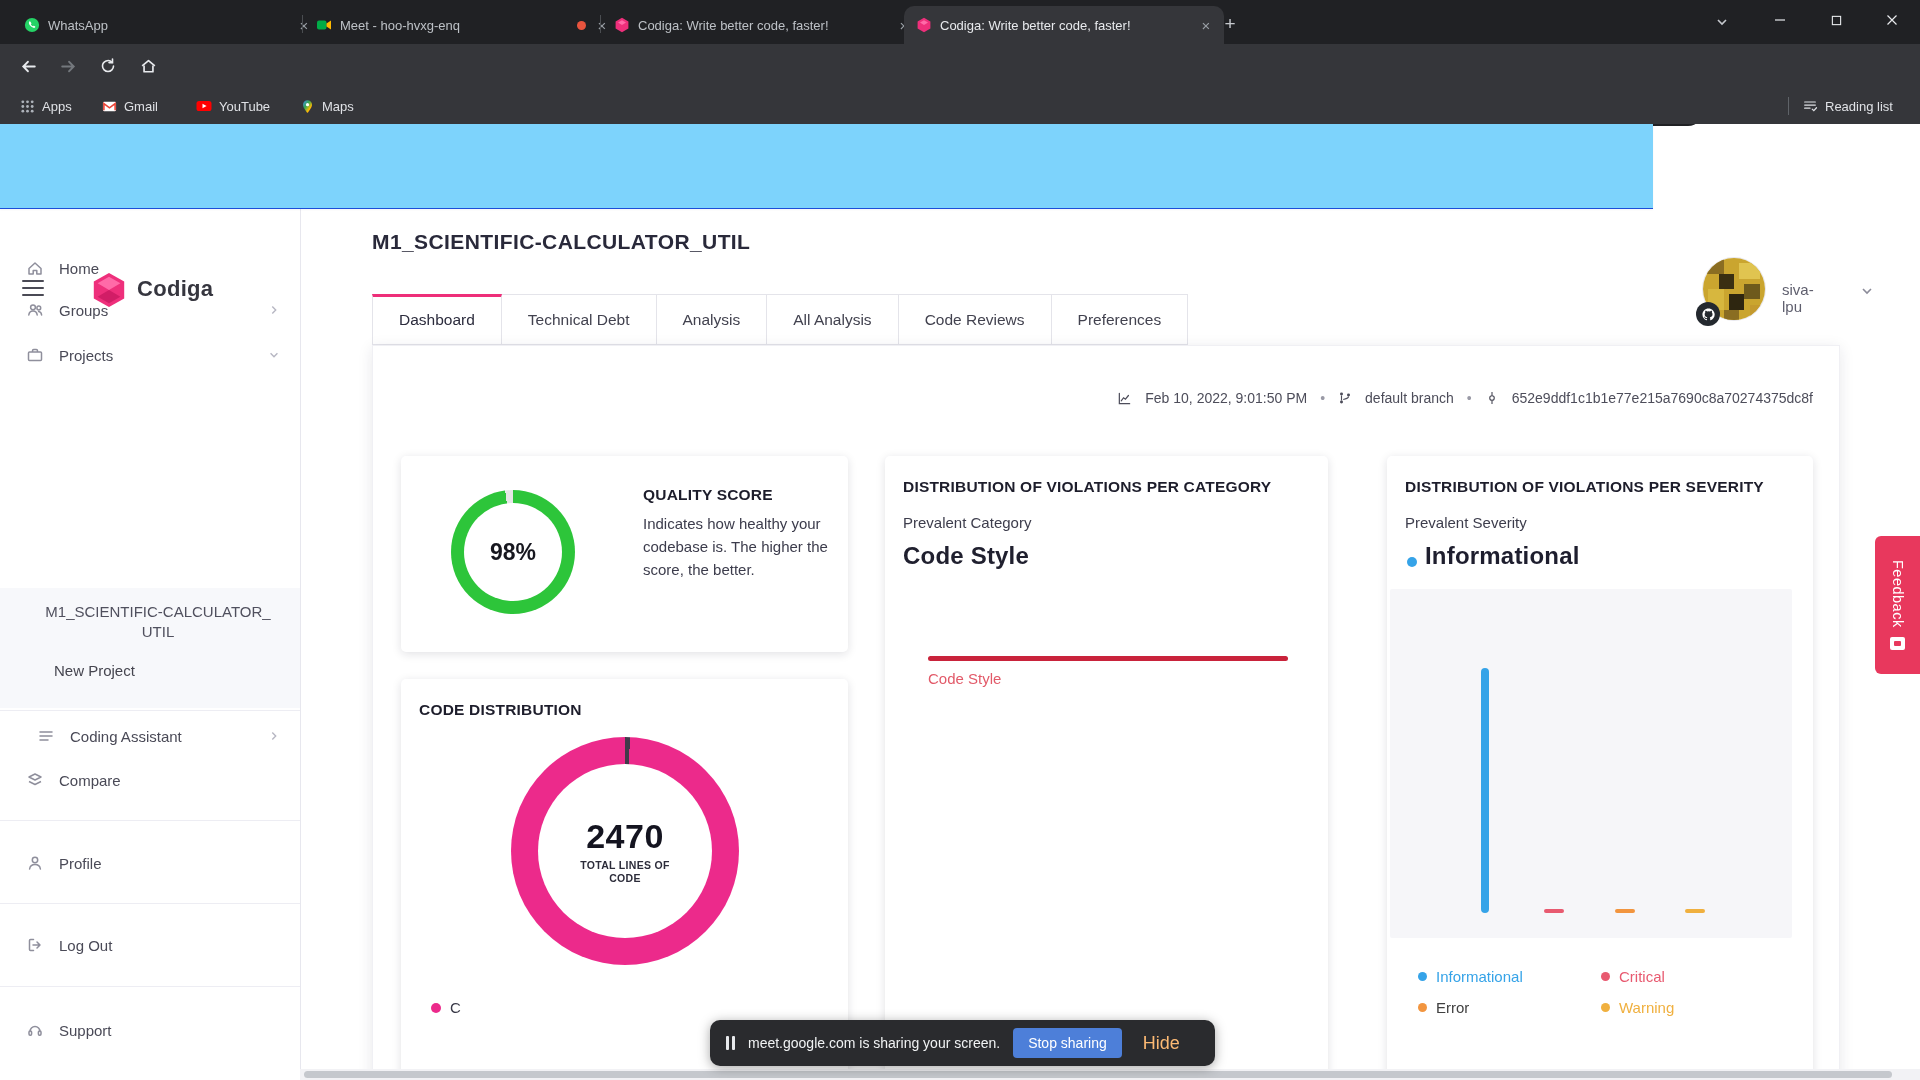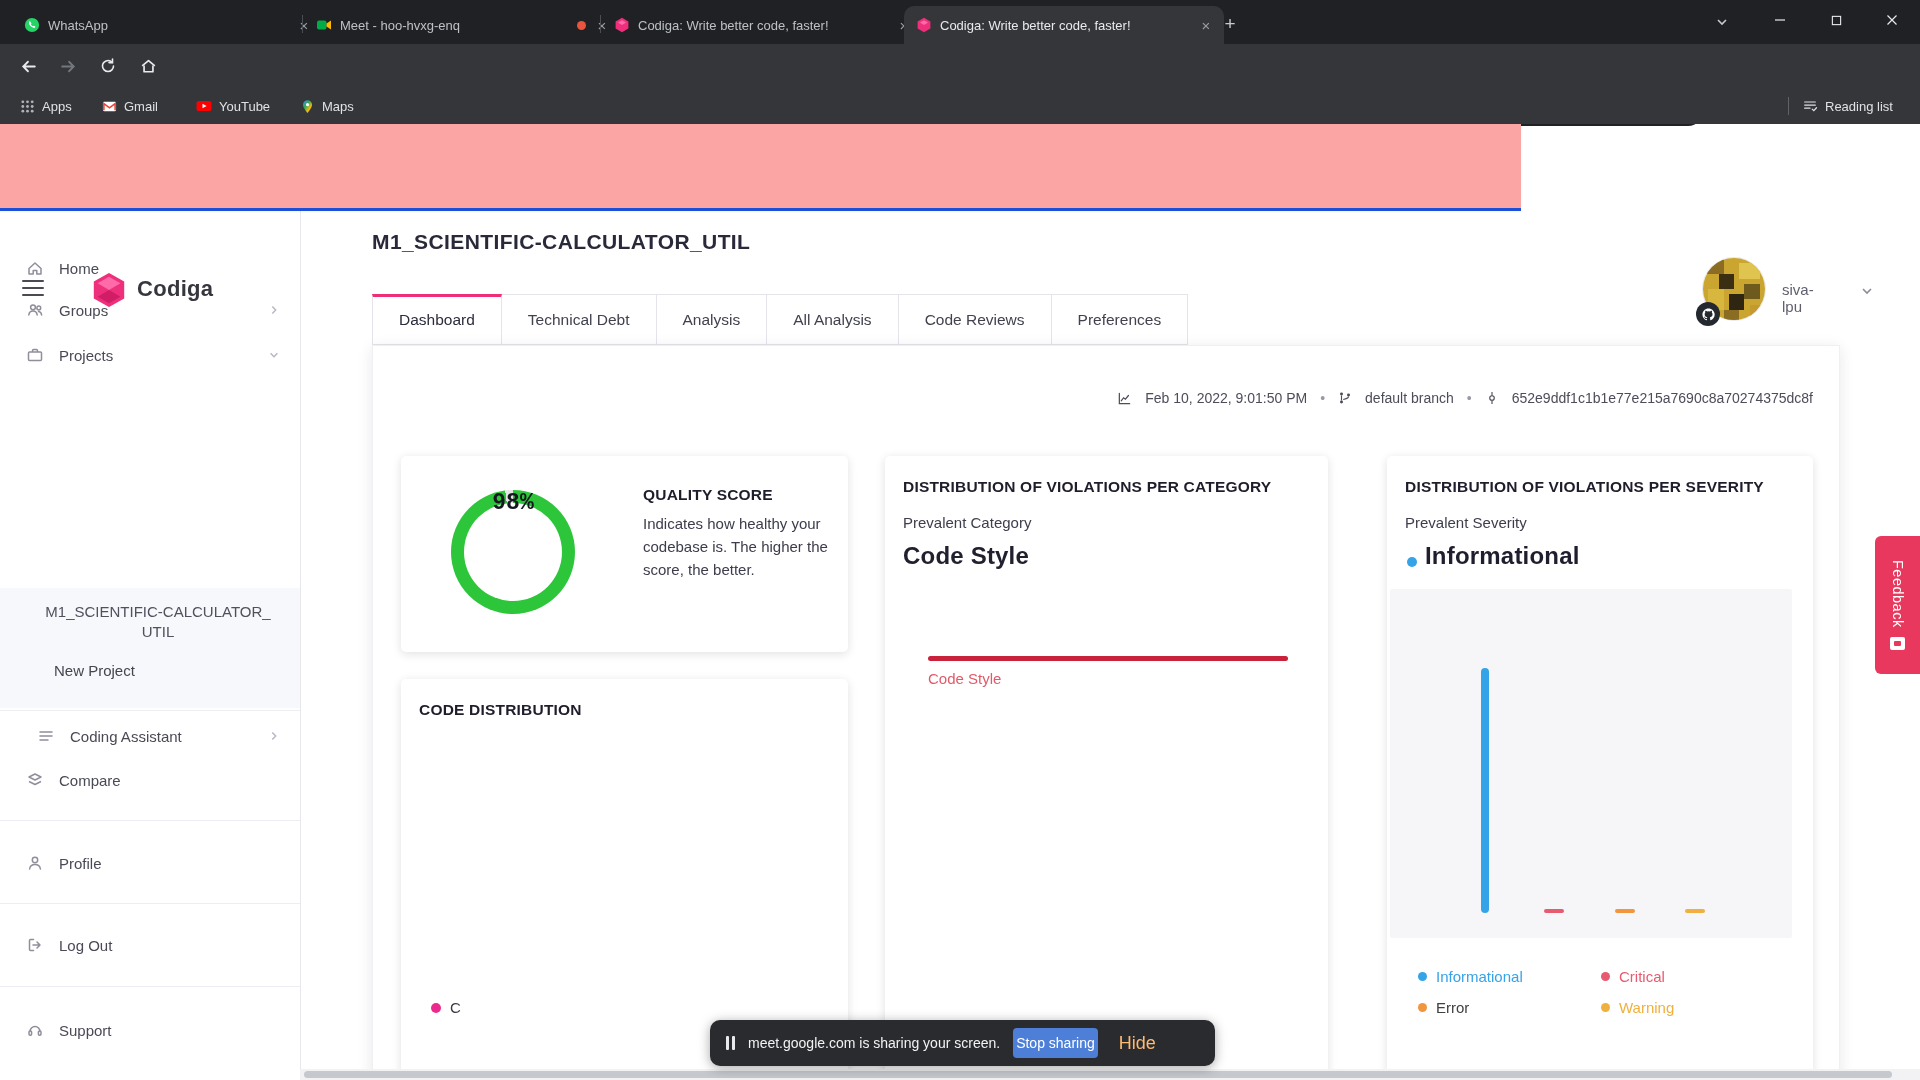--- a/index.html
+++ b/index.html
@@ -26,21 +26,21 @@
   #omnibox .path{color:#9aa0a6;font-size:14.5px;}
   .extbtn{position:absolute;top:53px;width:26px;height:26px;display:flex;align-items:center;justify-content:center;cursor:pointer;}
   .abp{width:21px;height:21px;border-radius:4px;background:#c70d2c;color:#fff;font-size:7.5px;font-weight:bold;display:flex;align-items:center;justify-content:center;letter-spacing:.3px;}
   .tb-avatar{width:25px;height:25px;border-radius:50%;background:linear-gradient(135deg,#c9a13b,#7c5b1e 55%,#3e2d10);}
 
   #bookmarks{position:absolute;left:0;top:88px;width:1920px;height:36px;background:#35363a;}
   .bm{position:absolute;top:7px;height:22px;display:flex;align-items:center;gap:7px;color:#dfe1e5;font-size:13px;cursor:pointer;}
   .bm-sep{position:absolute;left:1788px;top:9px;width:1px;height:18px;background:#5f6368;}
 
   
-  #appheader{position:absolute;left:0;top:124px;width:1521px;height:84px;background:#fca5a5;border-bottom:3px solid #1d4ed8;box-shadow:0 1px 2px rgba(20,20,40,.04);z-index:5;}
+  #appheader{position:absolute;left:0;top:124px;width:1653px;height:84px;background:#7dd3fc;border-bottom:1px solid #1d4ed8;box-shadow:0 1px 2px rgba(20,20,40,.04);z-index:5;}
   .hamb span{display:block;width:22px;height:2px;background:#4a4a55;margin:5px 0;border-radius:1px;}
   #brandname{position:absolute;left:137px;top:152px;font-size:22px;font-weight:700;color:#36363f;letter-spacing:.3px;}
   #avatar{position:absolute;left:1703px;top:134px;width:62px;height:62px;border-radius:50%;overflow:hidden;box-shadow:0 0 0 1px #e8e8ee;}
   #gh-badge{position:absolute;left:1696px;top:178px;width:24px;height:24px;border-radius:50%;background:#24292f;display:flex;align-items:center;justify-content:center;}
   #username{position:absolute;left:1782px;top:157px;font-size:15px;color:#5f5f6e;}
   #user-caret{position:absolute;left:1860px;top:160px;color:#8b8b99;}
 
   
   #sidebar{position:absolute;left:0;top:208px;width:300px;bottom:0;background:#fff;border-right:1px solid #e7e7ee;z-index:4;}
   .srow{position:absolute;left:0;width:300px;height:36px;display:flex;align-items:center;padding-left:26px;box-sizing:border-box;gap:15px;color:#4a4a57;font-size:15px;cursor:pointer;}
@@ -61,21 +61,21 @@
   #meta{position:absolute;top:44px;right:26px;display:flex;align-items:center;gap:13px;color:#4d4d5a;font-size:14px;}
   #meta .dot-sep{color:#9a9aa6;}
 
   .card{position:absolute;background:#fff;border-radius:5px;box-shadow:0 2px 10px rgba(20,20,50,.13);}
   .card-title{position:absolute;left:18px;top:22px;font-size:15.5px;font-weight:700;color:#1d1d2b;letter-spacing:.2px;}
   .card-sub{position:absolute;left:18px;top:58px;font-size:15px;color:#3d3d4c;}
   .prevalent{position:absolute;left:18px;top:86px;font-size:24px;font-weight:700;color:#20202f;letter-spacing:.2px;}
 
   .donut{position:absolute;border-radius:50%;background:#eee;}
   .donut::after{content:"";position:absolute;inset:var(--ring);border-radius:50%;background:#fff;z-index:1;}
-  .donut .center{position:absolute;inset:0;display:flex;flex-direction:column;align-items:center;z-index:2;text-align:center;font-family:Liberation Mono, monospace;}
+  .donut .center{position:absolute;inset:0;display:flex;flex-direction:column;align-items:center;justify-content:center;z-index:2;text-align:center;}
 
   #quality-card{left:28px;top:110px;width:447px;height:196px;}
   #quality-donut{left:50px;top:34px;width:124px;height:124px;--ring:13px;}
   #quality-score{font-size:23px;font-weight:700;color:#17171f;}
   #quality-title{left:242px;top:30px;}
   #quality-desc{position:absolute;left:242px;top:56px;width:196px;font-size:15px;line-height:23px;color:#3c3c4c;}
 
   #codedist-card{left:28px;top:333px;width:447px;height:430px;}
   #codedist-donut{left:110px;top:58px;width:228px;height:228px;--ring:27px;}
   #codedist-total{font-size:34px;font-weight:800;color:#141420;letter-spacing:.5px;}
@@ -98,21 +98,21 @@
 
   #feedback{position:absolute;left:1875px;top:536px;width:45px;height:138px;background:#e8385d;border-radius:6px 0 0 6px;display:flex;flex-direction:column;align-items:center;justify-content:center;gap:10px;cursor:pointer;z-index:30;}
   #feedback .fb-label{writing-mode:vertical-rl;color:#fff;font-size:14.5px;letter-spacing:.5px;}
   #feedback .fb-ico{width:15px;height:13px;background:#fff;border-radius:2px;position:relative;}
   #feedback .fb-ico::after{content:"";position:absolute;left:4px;top:4px;width:7px;height:5px;background:#e8385d;border-radius:1px;}
 
   #sharebar{position:absolute;left:710px;top:1020px;width:505px;height:46px;background:#2a2b2e;border-radius:10px;display:flex;align-items:center;padding:0 16px;box-sizing:border-box;gap:13px;z-index:40;box-shadow:0 2px 12px rgba(0,0,0,.35);}
   #sharebar .pause{display:flex;gap:3px;}
   #sharebar .pause i{display:block;width:3px;height:14px;background:#e8eaed;border-radius:1px;}
   #share-msg{color:#f1f3f4;font-size:14px;white-space:nowrap;}
-  #stop-btn{background:#4d7fd9;color:#fff;font-size:14px;font-weight:500;padding:7px 3px;border-radius:4px;border:none;cursor:pointer;white-space:nowrap;font-family:inherit;}
+  #stop-btn{background:#4d7fd9;color:#fff;font-size:14px;font-weight:500;padding:7px 15px;border-radius:4px;border:none;cursor:pointer;white-space:nowrap;font-family:inherit;}
   #hide-btn{color:#fdba74;font-size:18px;padding:6px 8px;cursor:pointer;}
 
   #hscroll-track{position:absolute;left:300px;top:1069px;right:0;height:11px;background:#f2f2f5;z-index:20;}
   #hscroll-thumb{position:absolute;left:4px;top:2px;width:1588px;height:7px;border-radius:4px;background:#c5c8cd;}
 </style>
 </head>
 <body>
 
 <div id="root">
 
@@ -447,20 +447,26 @@
           <div class="center">
               <span id="quality-score">98%</span>
             </div>
         </div>
         <div class="card-title" id="quality-title">QUALITY SCORE</div>
         <div id="quality-desc">Indicates how healthy your codebase is. The higher the score, the better.</div>
       </div>
 
       <div class="card" id="codedist-card">
         <div class="card-title">CODE DISTRIBUTION</div>
+        <div class="donut" id="codedist-donut" style="background: conic-gradient(rgb(65, 58, 74) 0deg, rgb(65, 58, 74) 0.7%, rgb(236, 42, 139) 0deg);">
+          <div class="center">
+            <span id="codedist-total">2470</span>
+            <span id="codedist-total-label">TOTAL LINES OF CODE</span>
+          </div>
+        </div>
         <div class="legend-item" style="left:30px;top:320px;">
           <span class="dot" style="background:#ec2a8b;" id="codedist-dot"></span>
           <span class="lab">C</span>
         </div>
       </div>
 
       <div class="card" id="category-card">
         <div class="card-title">DISTRIBUTION OF VIOLATIONS PER CATEGORY</div>
         <div class="card-sub">Prevalent Category</div>
         <div class="prevalent">Code Style</div>

